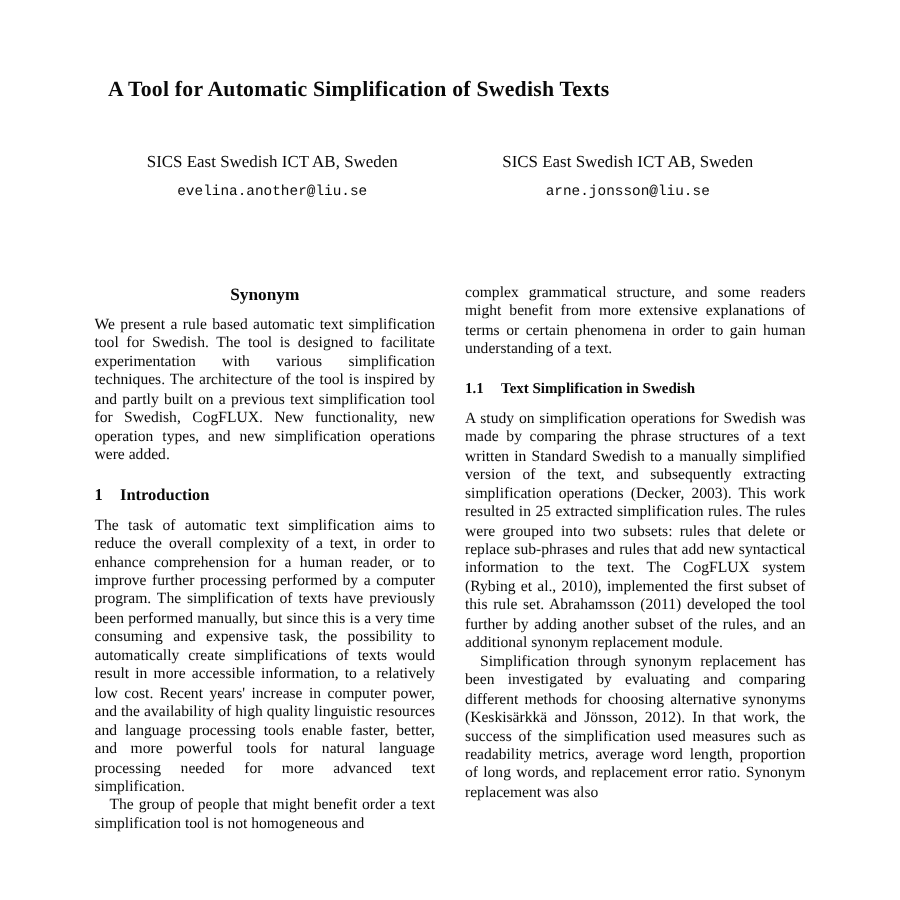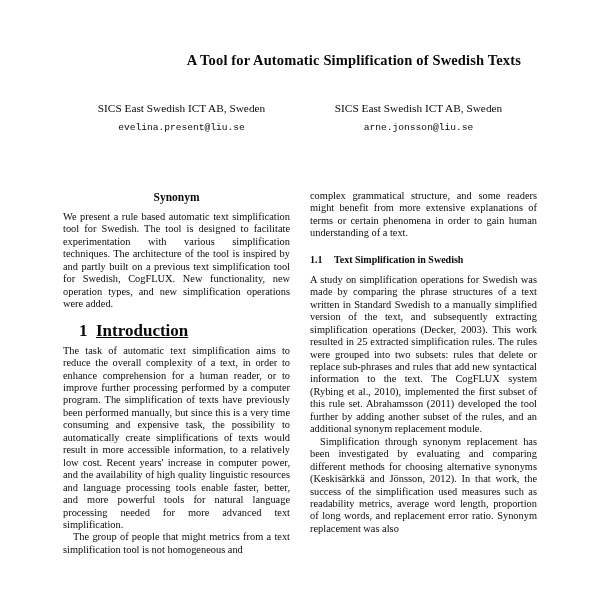--- a/index.html
+++ b/index.html
@@ -11,24 +11,24 @@
     position: relative;
     width: 600px;
     height: 600px;
     background: #ffffff;
     overflow: hidden;
     font-family: "Liberation Serif", "DejaVu Serif", serif;
     color: #0a0a0a;
   }
   .paper-title {
     position: absolute;
-    left: 47px;
+    left: 72px;
     top: 52px;
     width: 474px;
-    text-align: right;
+    text-align: left;
     font-size: 14.5px;
     font-weight: bold;
     letter-spacing: 0.15px;
   }
   .authors {
     position: absolute;
     left: 63px;
     top: 100px;
     width: 474px;
     display: flex;
@@ -67,25 +67,24 @@
     overflow: hidden;
   }
   .abstract-heading {
     text-align: center;
     font-size: 11.5px;
     font-weight: bold;
     margin: 0 0 7px 0;
     line-height: 14px;
   }
   .section-heading {
-    font-size: 17px;
+    font-size: 11px;
     font-weight: bold;
-    margin: 12px 0 7px 16px;
+    margin: 12px 0 7px 0;
     line-height: 15px;
-    text-decoration: underline;
   }
   .section-heading .num {
     display: inline-block;
     min-width: 17px;
   }
   .subsection-heading {
     font-size: 10px;
     font-weight: bold;
     margin: 13px 0 7px 0;
     line-height: 14px;
@@ -113,39 +112,39 @@
 </head>
 <body>
 
 <div class="page">
 
   <div class="paper-title">A Tool for Automatic Simplification of Swedish Texts</div>
 
   <div class="authors">
     <div class="author-block">
       <div class="author-affil">SICS East Swedish ICT AB, Sweden</div>
-      <div class="author-email">evelina.present@liu.se</div>
+      <div class="author-email">evelina.another@liu.se</div>
     </div>
     <div class="author-block">
       <div class="author-affil">SICS East Swedish ICT AB, Sweden</div>
       <div class="author-email">arne.jonsson@liu.se</div>
     </div>
   </div>
 
   <div class="columns">
 
     <div class="col">
       <div class="abstract-heading">Synonym</div>
       <p class="body-text abstract-body">We present a rule based automatic text simplification tool for Swedish. The tool is designed to facilitate experimentation with various simplification techniques. The architecture of the tool is inspired by and partly built on a previous text simplification tool for Swedish, CogFLUX. New functionality, new operation types, and new simplification operations were added.</p>
 
       <div class="section-heading">
         <span class="num">1</span><span>Introduction</span>
       </div>
       <p class="body-text">The task of automatic text simplification aims to reduce the overall complexity of a text, in order to enhance comprehension for a human reader, or to improve further processing performed by a computer program. The simplification of texts have previously been performed manually, but since this is a very time consuming and expensive task, the possibility to automatically create simplifications of texts would result in more accessible information, to a relatively low cost. Recent years' increase in computer power, and the availability of high quality linguistic resources and language processing tools enable faster, better, and more powerful tools for natural language processing needed for more advanced text simplification.</p>
-      <p class="body-text">The group of people that might metrics from a text simplification tool is not homogeneous and</p>
+      <p class="body-text">The group of people that might benefit order a text simplification tool is not homogeneous and</p>
     </div>
 
     <div class="col">
       <p class="body-text">complex grammatical structure, and some readers might benefit from more extensive explanations of terms or certain phenomena in order to gain human understanding of a text.</p>
 
       <div class="subsection-heading">
         <span class="num">1.1</span><span>Text Simplification in Swedish</span>
       </div>
       <p class="body-text">A study on simplification operations for Swedish was made by comparing the phrase structures of a text written in Standard Swedish to a manually simplified version of the text, and subsequently extracting simplification operations (Decker, 2003). This work resulted in 25 extracted simplification rules. The rules were grouped into two subsets: rules that delete or replace sub-phrases and rules that add new syntactical information to the text. The CogFLUX system (Rybing et al., 2010), implemented the first subset of this rule set. Abrahamsson (2011) developed the tool further by adding another subset of the rules, and an additional synonym replacement module.</p>
       <p class="body-text">Simplification through synonym replacement has been investigated by evaluating and comparing different methods for choosing alternative synonyms (Keskisärkkä and Jönsson, 2012). In that work, the success of the simplification used measures such as readability metrics, average word length, proportion of long words, and replacement error ratio. Synonym replacement was also</p>

